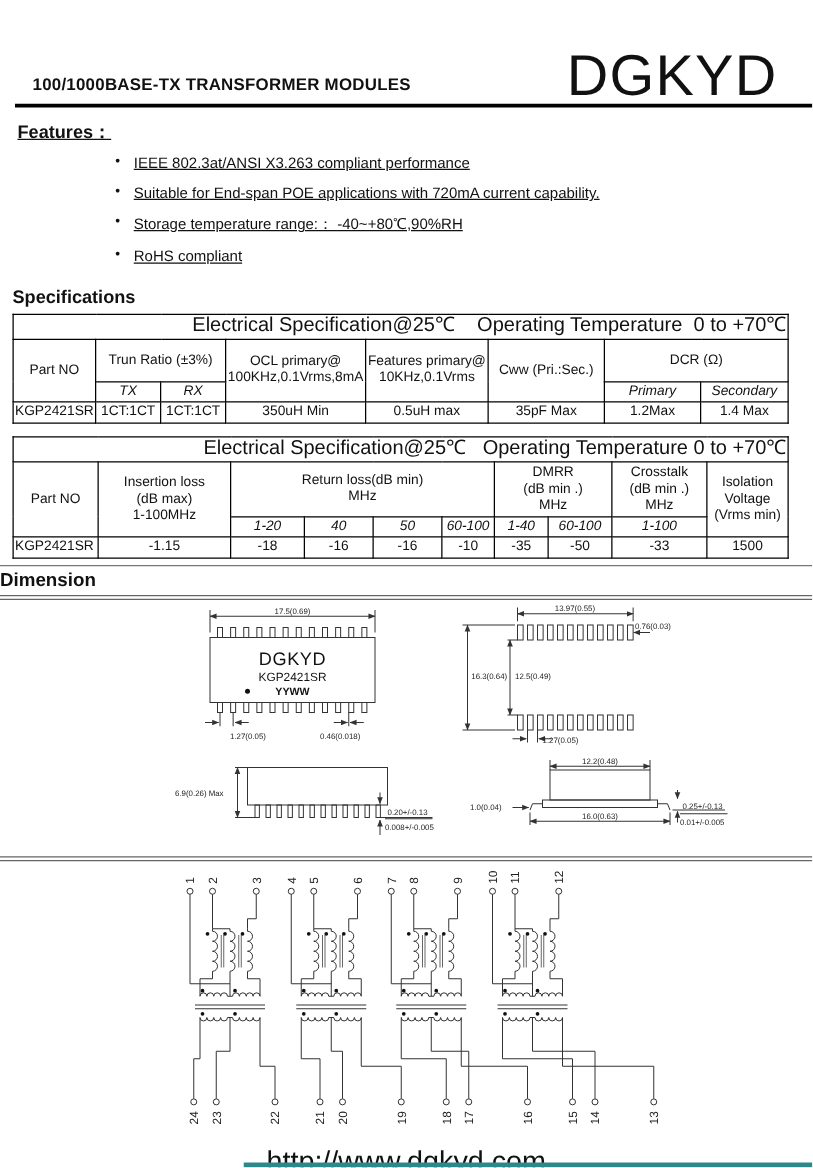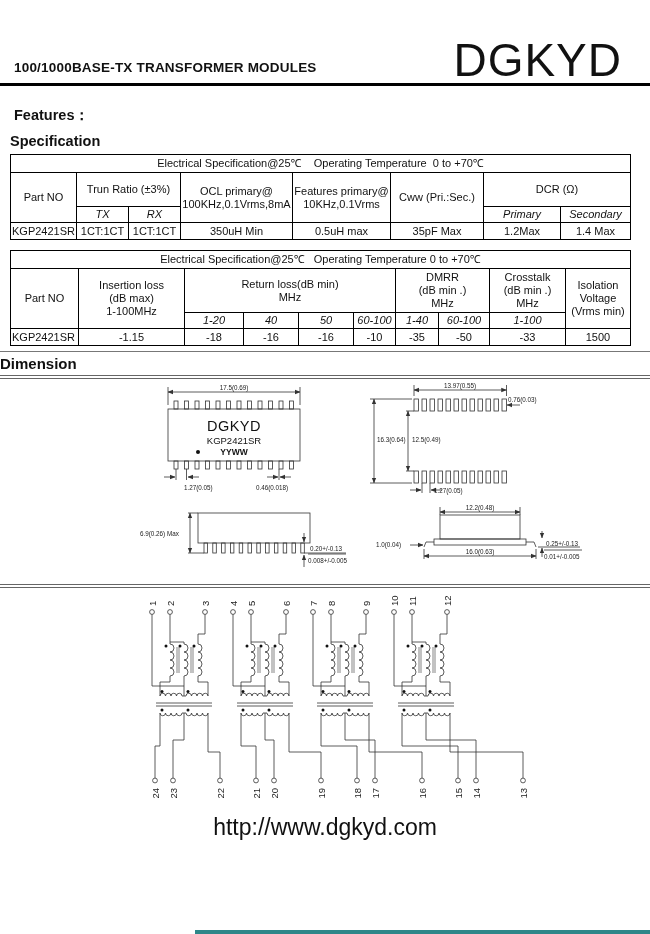--- a/index.html
+++ b/index.html
@@ -2,39 +2,39 @@
 <html><head>
 <meta charset="utf-8">
 <style>
   * { margin:0; padding:0; box-sizing:border-box; }
   html,body { background:#fff; }
   body { font-family:"Liberation Sans", sans-serif; color:#111; }
   .page { position:relative; width:650px; height:934px; background:#fff; overflow:hidden; }
 
   
   .header { display:flex; justify-content:space-between; align-items:flex-end;
-            padding:10px 14px 0 14px; border-bottom:3px solid #000; height:86px; }
+            padding:10px 14px 0 14px; border-bottom:3px solid #000; height:86px;margin-left:12px; }
   .doc-title { font-size:13.5px; font-weight:bold; letter-spacing:.2px; padding-bottom:8px; }
   .brand-logo { font-size:46px; line-height:.95; letter-spacing:1px; padding-right:14px;
                 font-family:"Liberation Sans", sans-serif; }
 
   
-  .features { padding:20px 14px 0 14px; }
+  .features { padding:10px 14px 0 14px;text-decoration:underline; }
   .features h2 { font-size:14.5px; font-weight:bold; }
   .features ul { list-style:none; margin:8px 0 0 78px; }
   .features li { font-size:12px; margin-bottom:10px; position:relative; padding-left:15px; }
   .features li::before { content:"●"; position:absolute; left:0; top:2px; font-size:7px; }
 
   
   .spec { padding:8px 0 0 0; }
   .spec h2 { font-size:14.5px; font-weight:bold; margin:0 0 5px 10px; }
   table.spec-table { border-collapse:collapse; table-layout:fixed; margin-left:10px; }
   table.spec-table td { border:1px solid #000; text-align:center; font-size:11px;
     line-height:1.18; padding:0 1px; white-space:pre-line; vertical-align:middle; }
-  table.spec-table tr.banner td { font-size:11px; white-space:pre; height:18px; }
+  table.spec-table tr.banner td { font-size:16px; white-space:pre; height:18px;text-align:right; }
   table.spec-table tr.hrow1 td { height:34px; }
   table.spec-table tr.hrow1b td { height:44px; }
   table.spec-table tr.hrow2 td { height:16px;font-style:italic; }
   table.spec-table tr.drow td { height:17px; }
   td.part-cell { text-align:left !important; }
   .tbl-gap { height:10px; }
 
   
   .rule-thin { border-top:1px solid #777; margin-top:5px; }
   .sect-head { font-size:15px; font-weight:bold; margin-top:3px; }
@@ -63,24 +63,30 @@
 
 <div class="page">
 
   <div class="header">
     <div class="doc-title">100/1000BASE-TX TRANSFORMER MODULES</div>
     <div class="brand-logo">DGKYD</div>
   </div>
 
   <div class="features">
     <h2>Features：</h2>
+    <ul>
+      <li>IEEE 802.3at/ANSI X3.263 compliant performance</li>
+      <li>Suitable for End-span POE applications with 720mA current capability.</li>
+      <li>Storage temperature range:：  -40~+80℃,90%RH</li>
+      <li>RoHS compliant</li>
+    </ul>
   </div>
 
   <div class="spec">
-    <h2>Specification</h2>
+    <h2>Specifications</h2>
 
     <table class="spec-table">
       <colgroup>
         <col style="width:66px">
           <col style="width:52px">
           <col style="width:52px">
           <col style="width:112px">
         <col style="width:98px">
           <col style="width:93px">
           <col style="width:77px">

